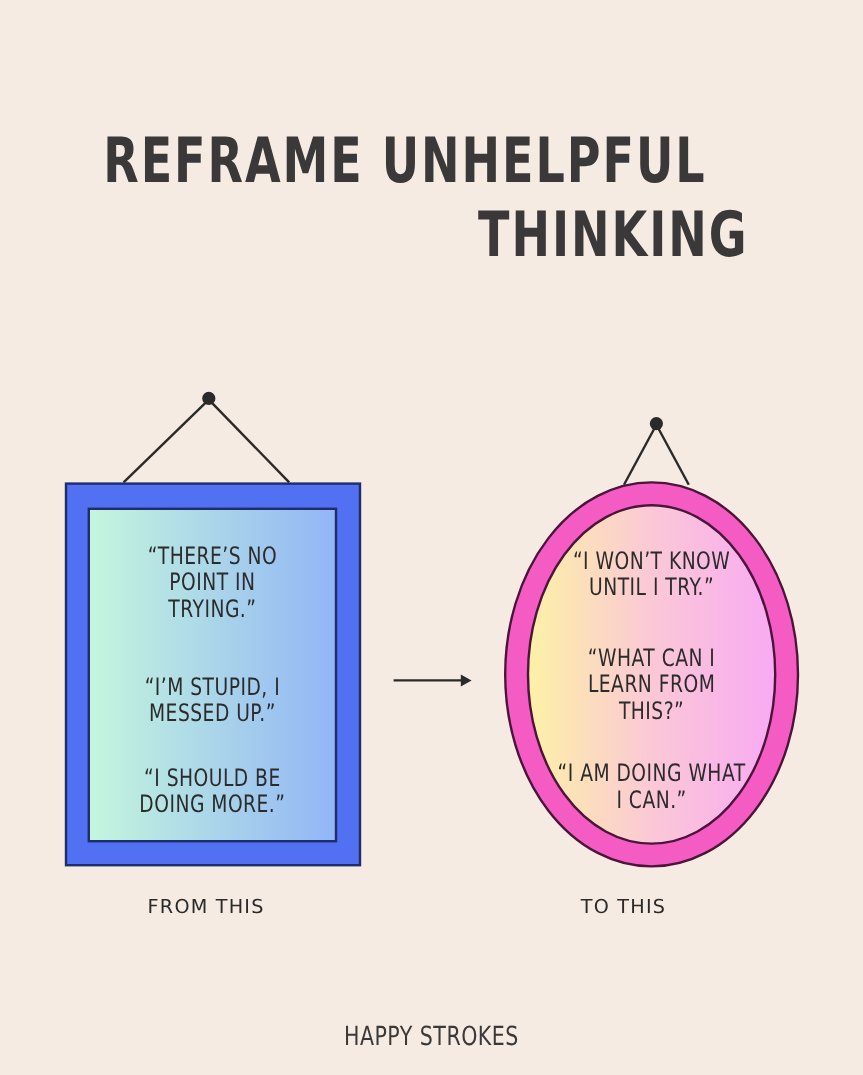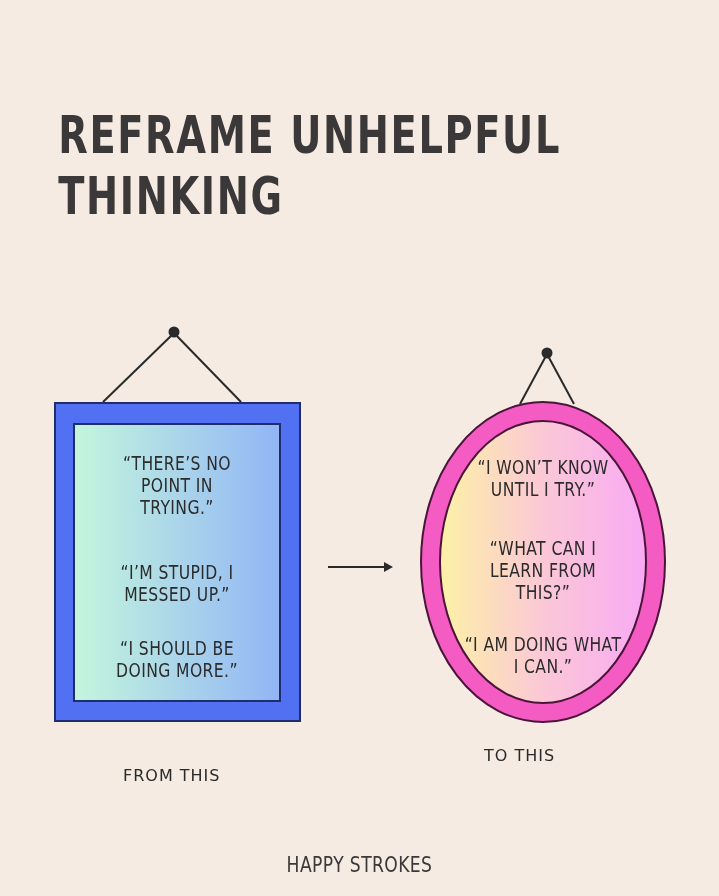--- a/index.html
+++ b/index.html
@@ -1,20 +1,20 @@
 <!DOCTYPE html>
 <html><head>
 <meta charset="utf-8">
 <style>
   html, body { margin:0; padding:0; }
   body { width:719px; height:896px; background:#f5ebe2; position:relative; overflow:hidden; font-family:"Liberation Sans", sans-serif; }
-  .title { position:absolute; left:0; width:647px; text-align:left; color:#3a3838; font-family:"DejaVu Sans", sans-serif; font-weight:bold; font-stretch:condensed; }
+  .title { position:absolute; left:0; width:647px; text-align:right; color:#3a3838; font-family:"DejaVu Sans", sans-serif; font-weight:bold; font-stretch:condensed; }
   .title-line { display:block; font-size:52px; line-height:62px; letter-spacing:2px; transform:scaleX(0.82); transform-origin:center; }
   #title1 { top:104px; }
-  #title2 { top:165px; }
+  #title2 { top:165px;padding-left:35px; }
   svg.art { position:absolute; left:0; top:0; }
   .quote { position:absolute; text-align:center; color:#2b2b2b; font-family:"DejaVu Sans", sans-serif; font-weight:normal; font-size:20px; line-height:22px; transform:scaleX(0.78); transform-origin:center; white-space:pre-line; letter-spacing:0.5px; }
   .caption { position:absolute; font-family:"DejaVu Sans", sans-serif; font-size:16px; color:#2a2a2a; letter-spacing:1px; }
   .brand { position:absolute; left:0; width:719px; top:852px; text-align:center; font-family:"DejaVu Sans", sans-serif; font-size:22px; color:#3a3838; transform:scaleX(0.78); transform-origin:center; letter-spacing:0.5px; }
 </style>
 </head>
 <body>
 
 <div class="title" id="title1">
   <span class="title-line">REFRAME UNHELPFUL</span>
@@ -73,16 +73,16 @@
 DOING MORE.”</div>
 
 <div class="quote" style="left:440px; width:206px; top:456px;">“I WON’T KNOW
 UNTIL I TRY.”</div>
 <div class="quote" style="left:440px; width:206px; top:537px;">“WHAT CAN I
 LEARN FROM
 THIS?”</div>
 <div class="quote" style="left:440px; width:206px; top:633px;">“I AM DOING WHAT
 I CAN.”</div>
 
-<div class="caption" style="left:123px; top:746px;margin-top:20px;">FROM THIS</div>
+<div class="caption" style="left:123px; top:746px;">FROM THIS</div>
 <div class="caption" style="left:484px; top:746px;">TO THIS</div>
 
 <div class="brand">HAPPY STROKES</div>
 
 </body></html>

